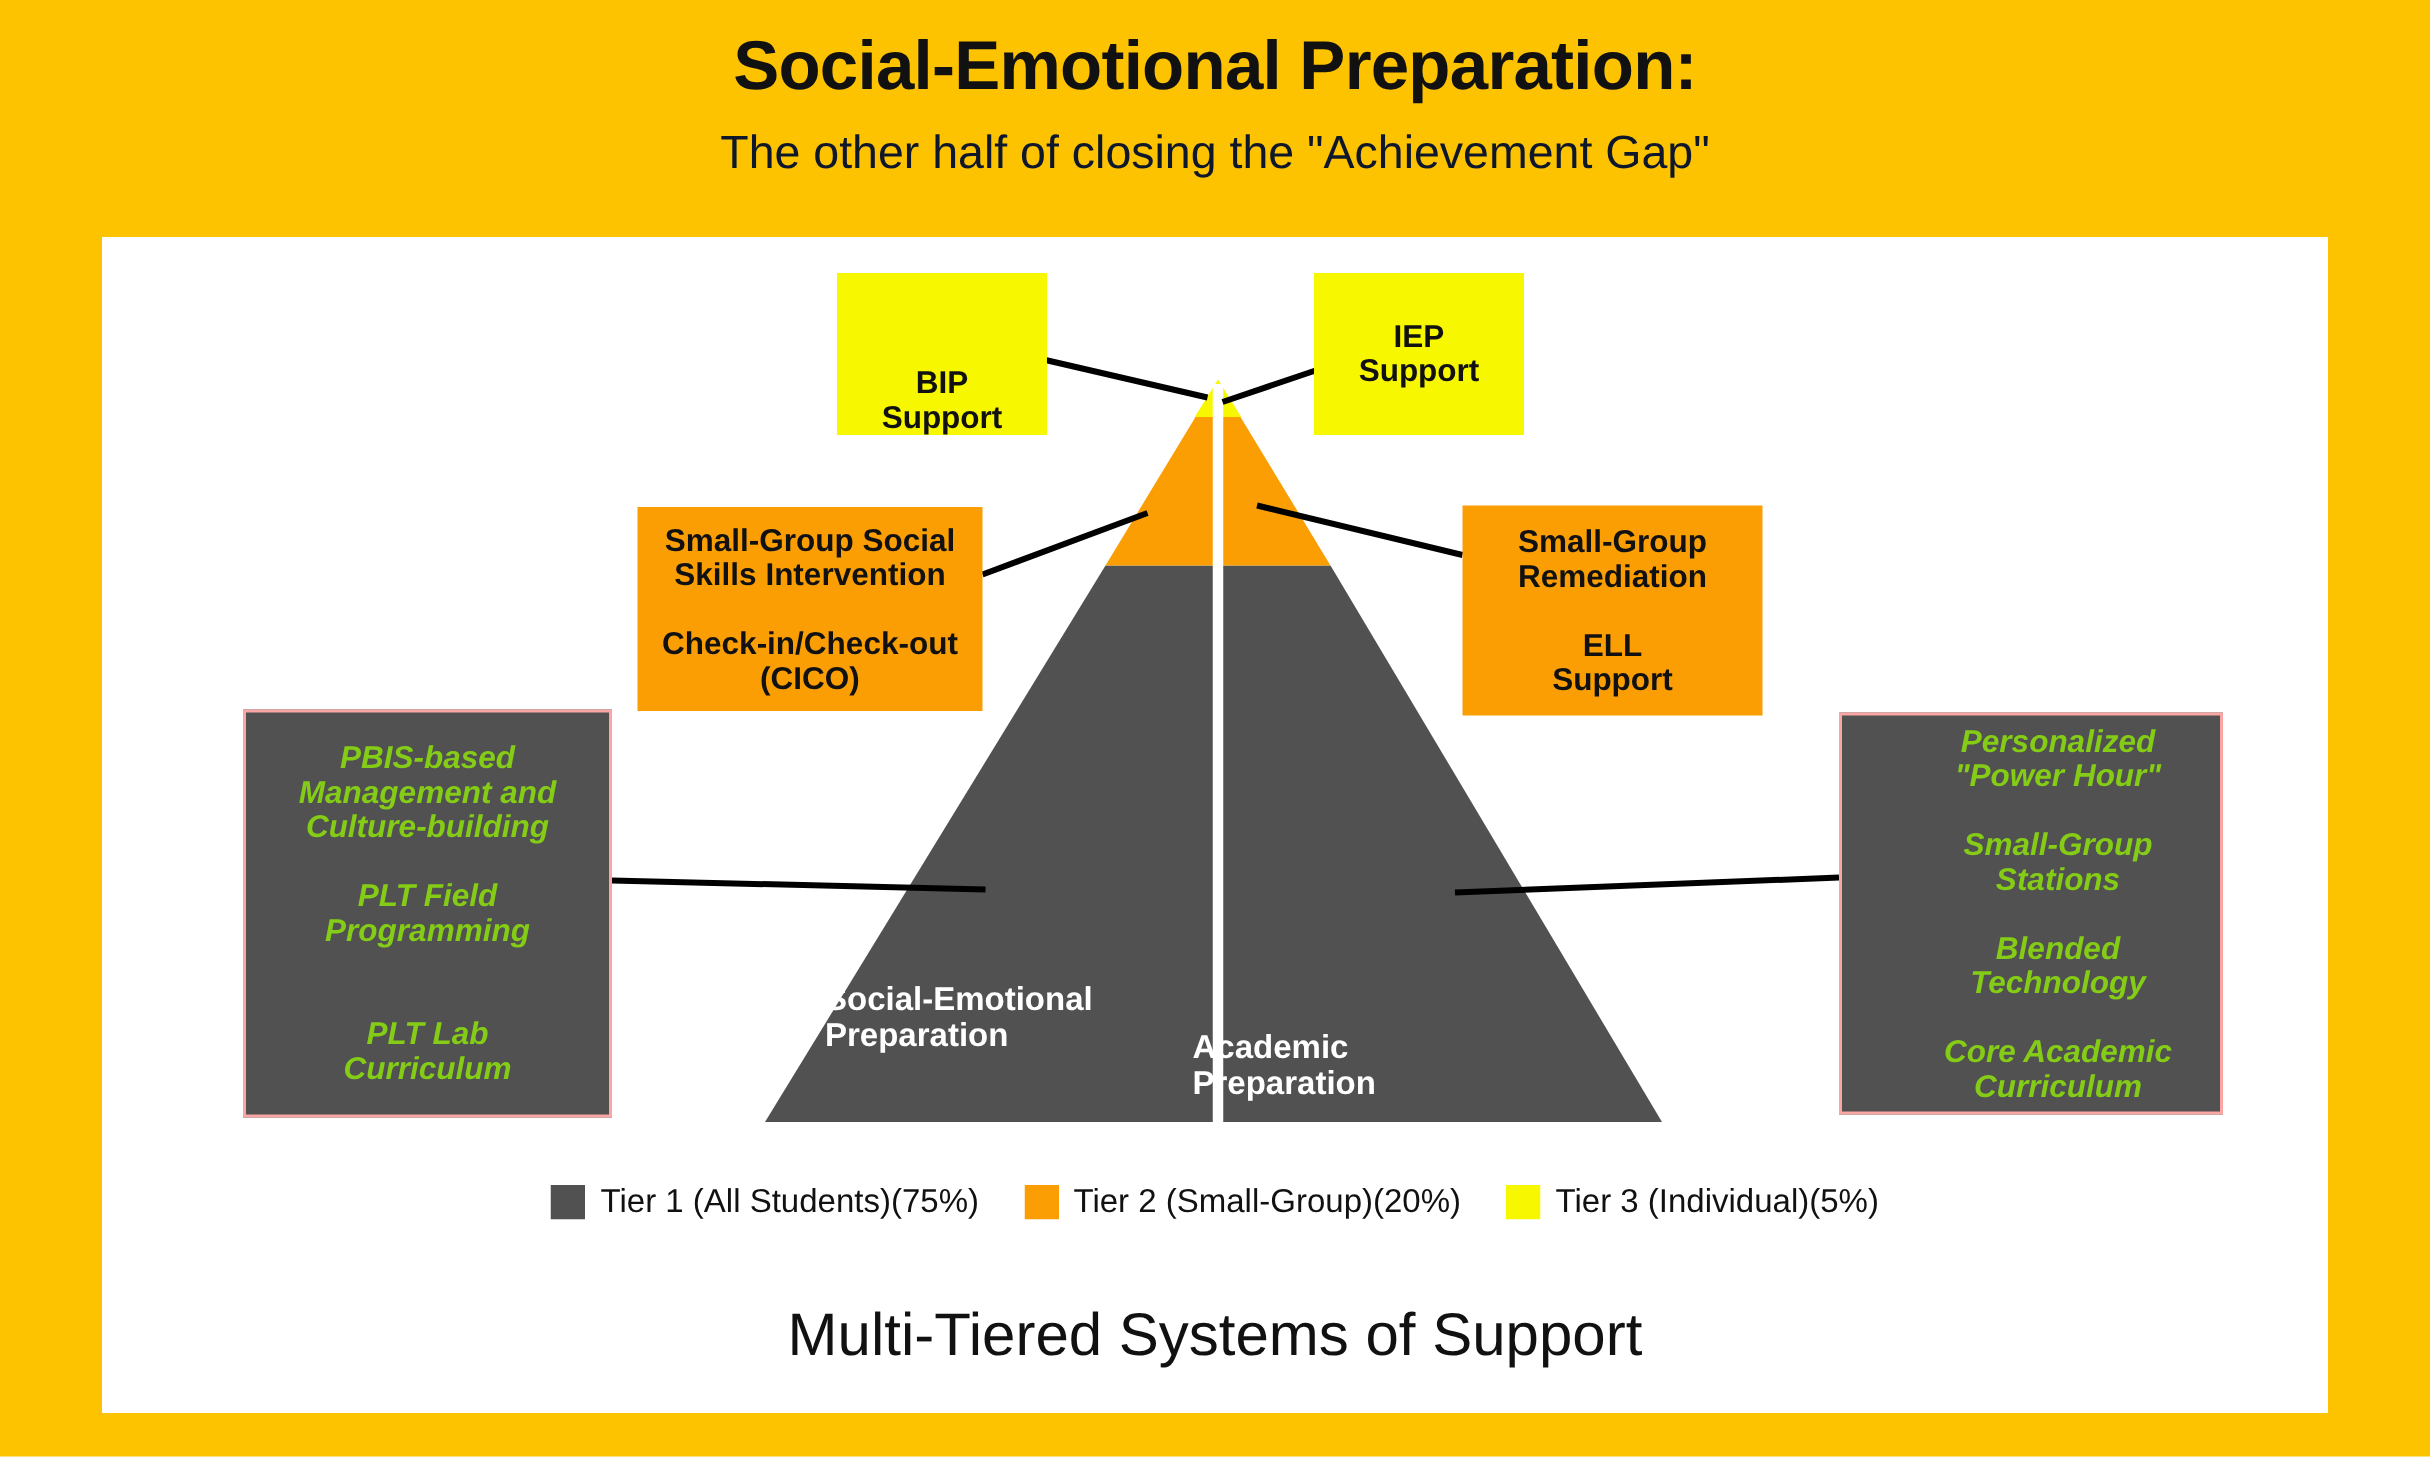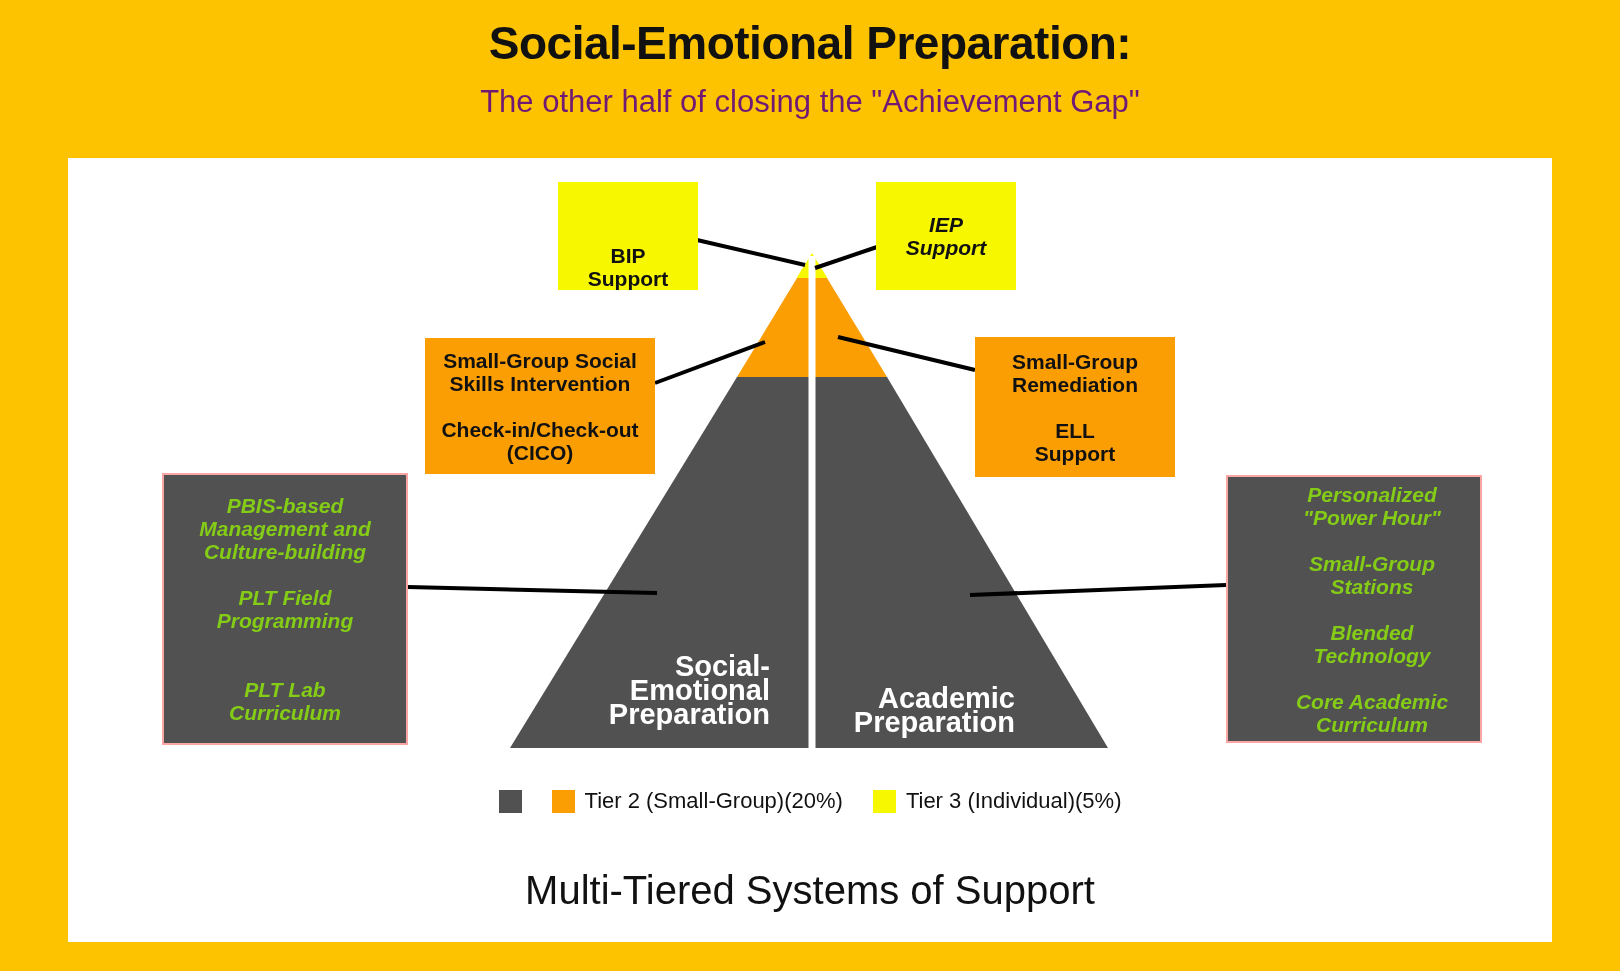--- a/index.html
+++ b/index.html
@@ -10,47 +10,47 @@
   }
   .app { position: absolute; inset: 0; width: 1620px; height: 971px; }
 
   .header-title {
     position: absolute; top: 16px; left: 0; width: 100%;
     text-align: center; font-size: 46px; font-weight: bold; color: #111;
     letter-spacing: -0.5px;
   }
   .header-subtitle {
     position: absolute; top: 84px; left: 0; width: 100%;
-    text-align: center; font-size: 31px; color: #701a75;
+    text-align: center; font-size: 31px; color: #0f172a;
   }
 
   .panel {
     position: absolute; left: 68px; top: 158px;
     width: 1484px; height: 784px; background: #ffffff;
   }
   .diagram-svg { position: absolute; left: 0; top: 0; width: 1484px; height: 784px; }
 
   .callout {
     position: absolute; box-sizing: border-box;
     display: flex; align-items: center; justify-content: center;
     text-align: center; font-weight: bold; font-size: 21px; line-height: 23px;
     white-space: pre-line; color: #111;
   }
   .callout.gray { color: #84cc16; border: 2px solid #fca5a5; font-style: italic; }
 
   #bip-box { left: 490px; top: 24px;  width: 140px; height: 108px; align-items: flex-end; }
-  #iep-box { left: 808px; top: 24px;  width: 140px; height: 108px; font-style: italic; }
+  #iep-box { left: 808px; top: 24px;  width: 140px; height: 108px; }
   #tier2-left-box  { left: 357px; top: 180px; width: 230px; height: 136px; }
   #tier2-right-box { left: 907px; top: 179px; width: 200px; height: 140px; }
   #tier1-left-box  { left: 94px;  top: 315px; width: 246px; height: 272px; }
   #tier1-right-box { left: 1158px; top: 317px; width: 256px; height: 268px; padding-left: 36px; }
 
   .pyr-label {
-    position: absolute; text-align: right; color: #ffffff;
-    font-weight: bold; font-size: 29px; line-height: 24px; white-space: pre-line;
+    position: absolute; text-align: left; color: #ffffff;
+    font-weight: bold; font-size: 22px; line-height: 24px; white-space: pre-line;
   }
   #pyr-label-left  { left: 482px; top: 496px; width: 220px; }
   #pyr-label-right { left: 727px; top: 496px; width: 220px; margin-top: 32px; }
 
   .legend {
     position: absolute; top: 630px; left: 0; width: 100%;
     display: flex; justify-content: center; align-items: center; gap: 30px;
     font-size: 22px; color: #111;
   }
   .legend-item { display: flex; align-items: center; gap: 10px; }
@@ -138,20 +138,21 @@
     <div class="pyr-label" id="pyr-label-left">Social-Emotional
 Preparation</div>
     <div class="pyr-label" id="pyr-label-right">Academic
 Preparation</div>
 
     <div class="legend">
       <div class="legend-item">
         <svg class="legend-swatch" width="23" height="23">
           <rect x="0" y="0" width="23" height="23" fill="#515151"></rect>
         </svg>
+        <span>Tier 1 (All Students)(75%)</span>
       </div>
       <div class="legend-item">
         <svg class="legend-swatch" width="23" height="23">
           <rect x="0" y="0" width="23" height="23" fill="#FA9E04"></rect>
         </svg>
         <span>Tier 2 (Small-Group)(20%)</span>
       </div>
       <div class="legend-item">
         <svg class="legend-swatch" width="23" height="23">
           <rect x="0" y="0" width="23" height="23" fill="#F7F700"></rect>

